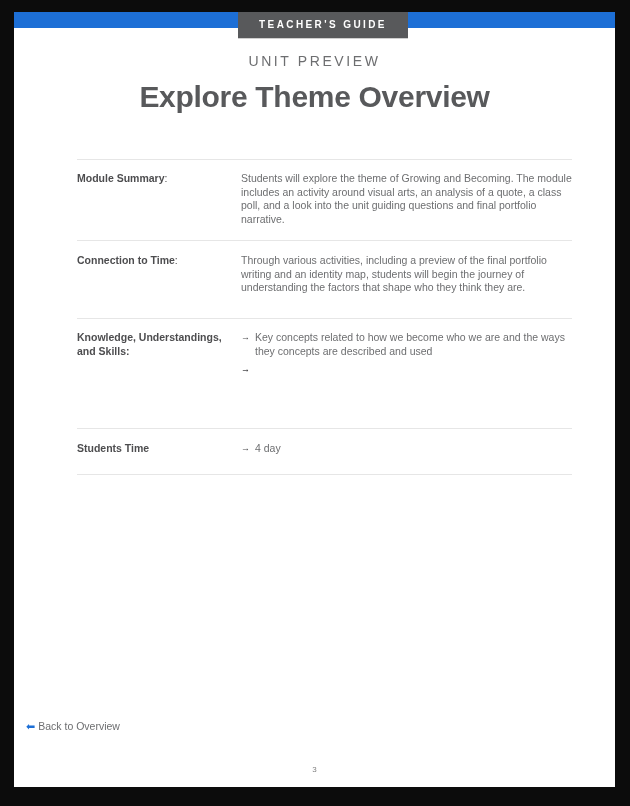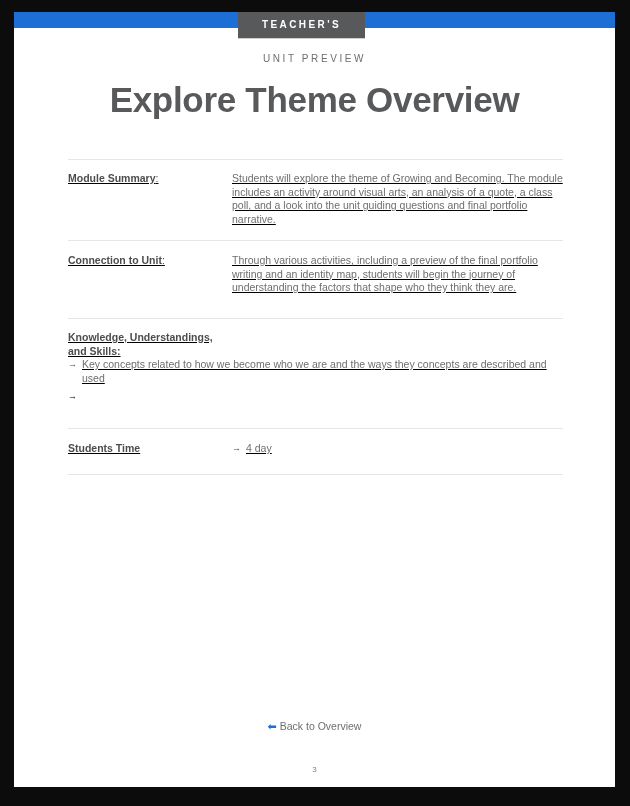--- a/index.html
+++ b/index.html
@@ -17,53 +17,52 @@
     background: #ffffff;
   }
   .top-bar {
     position: absolute; left: 0; top: 0;
     width: 100%; height: 16px;
     background: #1d6fd6;
   }
   .guide-tab {
     position: absolute;
     left: 224px; top: 0;
-    width: 127px; height: 26px;
+    width: 170px; height: 26px;
     background: #58595b;
     color: #ffffff;
     font-size: 10px;
     font-weight: bold;
     letter-spacing: 2.4px;
     text-align: center;
     line-height: 26px;
     box-shadow: 0 1px 0 #cfcfcf;
   }
   .eyebrow {
     position: absolute; left: 0; top: 41px;
     width: 100%;
     text-align: center;
     color: #6d6e70;
-    font-size: 10px;
+    font-size: 14px;
     letter-spacing: 2.6px;
   }
   .title {
     position: absolute; left: 0; top: 68px;
     width: 100%;
     text-align: center;
     color: #58595b;
-    font-size: 35px;
+    font-size: 30px;
     font-weight: bold;
     letter-spacing: -0.3px;
   }
   .table {
     position: absolute;
-    left: 54px; top: 147px;
+    left: 63px; top: 147px;
     width: 495px;
     border-top: 1px solid #e6e6e6;
-    text-decoration: underline;
   }
   .row {
     display: flex;
     border-bottom: 1px solid #e6e6e6;
     box-sizing: border-box;
   }
   .row-label {
     width: 164px;
     flex: none;
     font-size: 10.5px;
@@ -72,37 +71,37 @@
   }
   .row-label b { font-weight: bold; }
   .row-value {
     flex: 1;
     font-size: 10.5px;
     color: #6d6e70;
     line-height: 13.5px;
   }
   .r1 { height: 81px; padding-top: 12px; }
   .r2 { height: 78px; padding-top: 13px; }
-  .r3 { height: 110px; padding-top: 12px; flex-direction: column; }
+  .r3 { height: 110px; padding-top: 12px; }
   .r4 { height: 46px; padding-top: 13px; }
   .bullets { list-style: none; margin: 0; padding: 0; }
   .bullets li {
     position: relative;
     padding-left: 14px;
     margin-bottom: 5px;
   }
   .arrow {
     position: absolute; left: 0; top: 0;
     font-size: 9px;
     color: #4d4d4f;
   }
   .back-link {
-    position: absolute; left: 0; top: 708px;
+    position: absolute; left: 12px; top: 708px;
     width: 100%;
-    text-align: center;
+    text-align: left;
     font-size: 10.5px;
     color: #6d6e70;
     text-decoration: none;
   }
   .back-arrow { color: #1d6fd6; font-size: 11px; margin-right: 3px; }
   .page-num {
     position: absolute; left: 0; top: 753px;
     width: 100%;
     text-align: center;
     font-size: 8px;
@@ -119,21 +118,21 @@
   <div class="eyebrow">UNIT PREVIEW</div>
   <div class="title">Explore Theme Overview</div>
 
   <div class="table">
     <div class="row r1">
       <div class="row-label"><b>Module Summary</b><span>:</span></div>
       <div class="row-value">Students will explore the theme of Growing and Becoming. The module includes an activity around visual arts, an analysis of a quote, a class poll, and a look into the unit guiding questions and final portfolio narrative.</div>
     </div>
 
     <div class="row r2">
-      <div class="row-label"><b>Connection to Unit</b><span>:</span></div>
+      <div class="row-label"><b>Connection to Time</b><span>:</span></div>
       <div class="row-value">Through various activities, including a preview of the final portfolio writing and an identity map, students will begin the journey of understanding the factors that shape who they think they are.</div>
     </div>
 
     <div class="row r3">
       <div class="row-label"><b>Knowledge, Understandings, and Skills:</b></div>
       <div class="row-value">
         <ul class="bullets">
           <li><span class="arrow">→</span><span>Key concepts related to how we become who we are and the ways they concepts are described and used</span></li>
           <li><span class="arrow">→</span></li>
           <li><span class="arrow">→</span></li>

